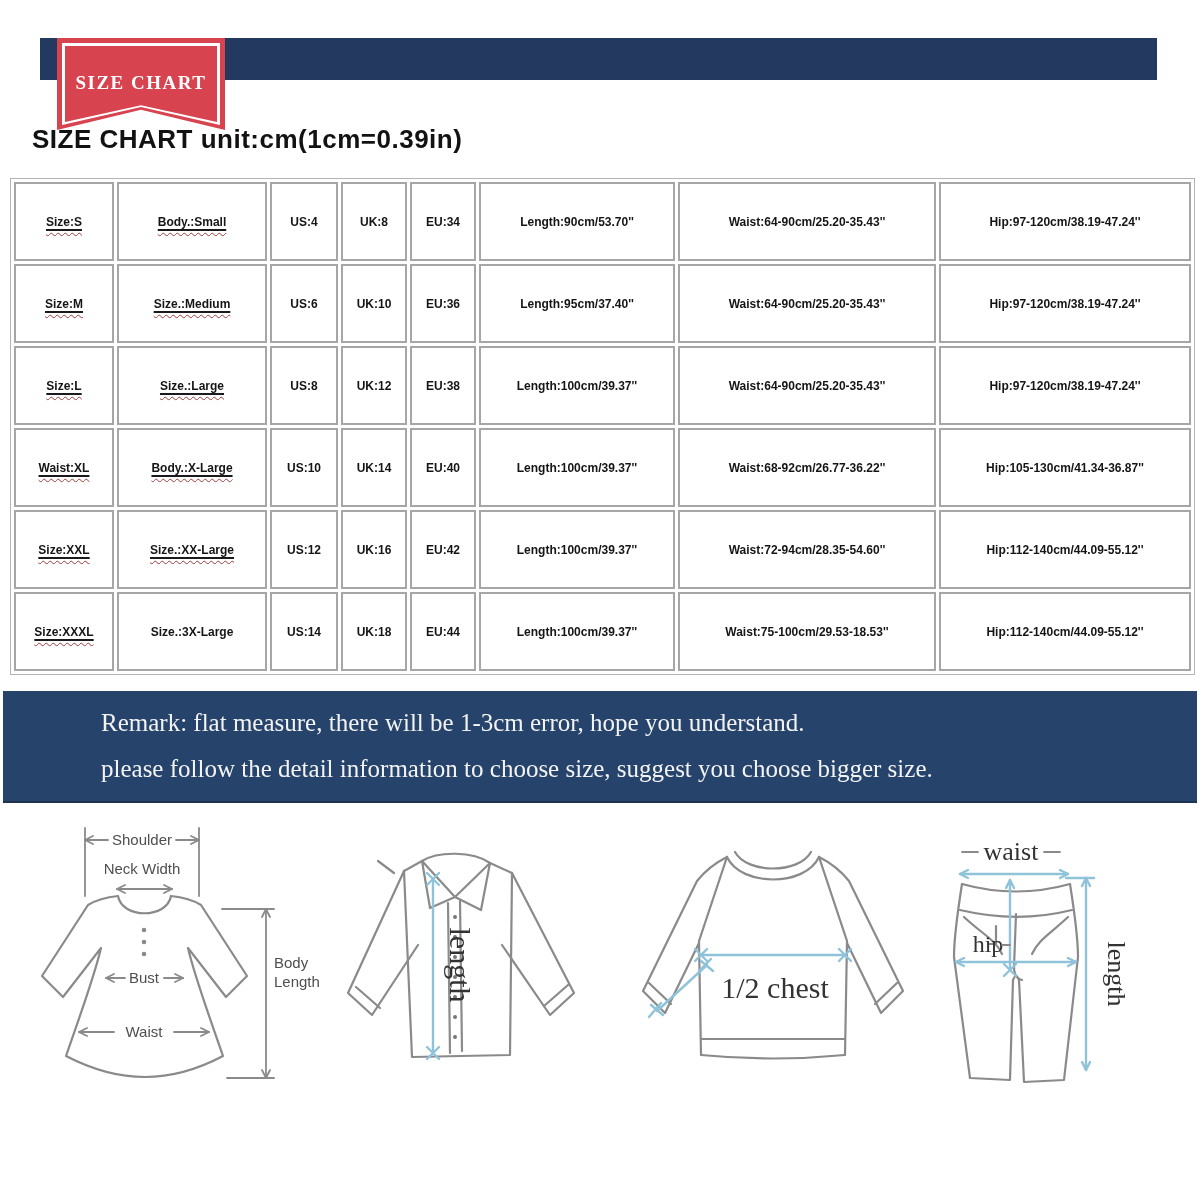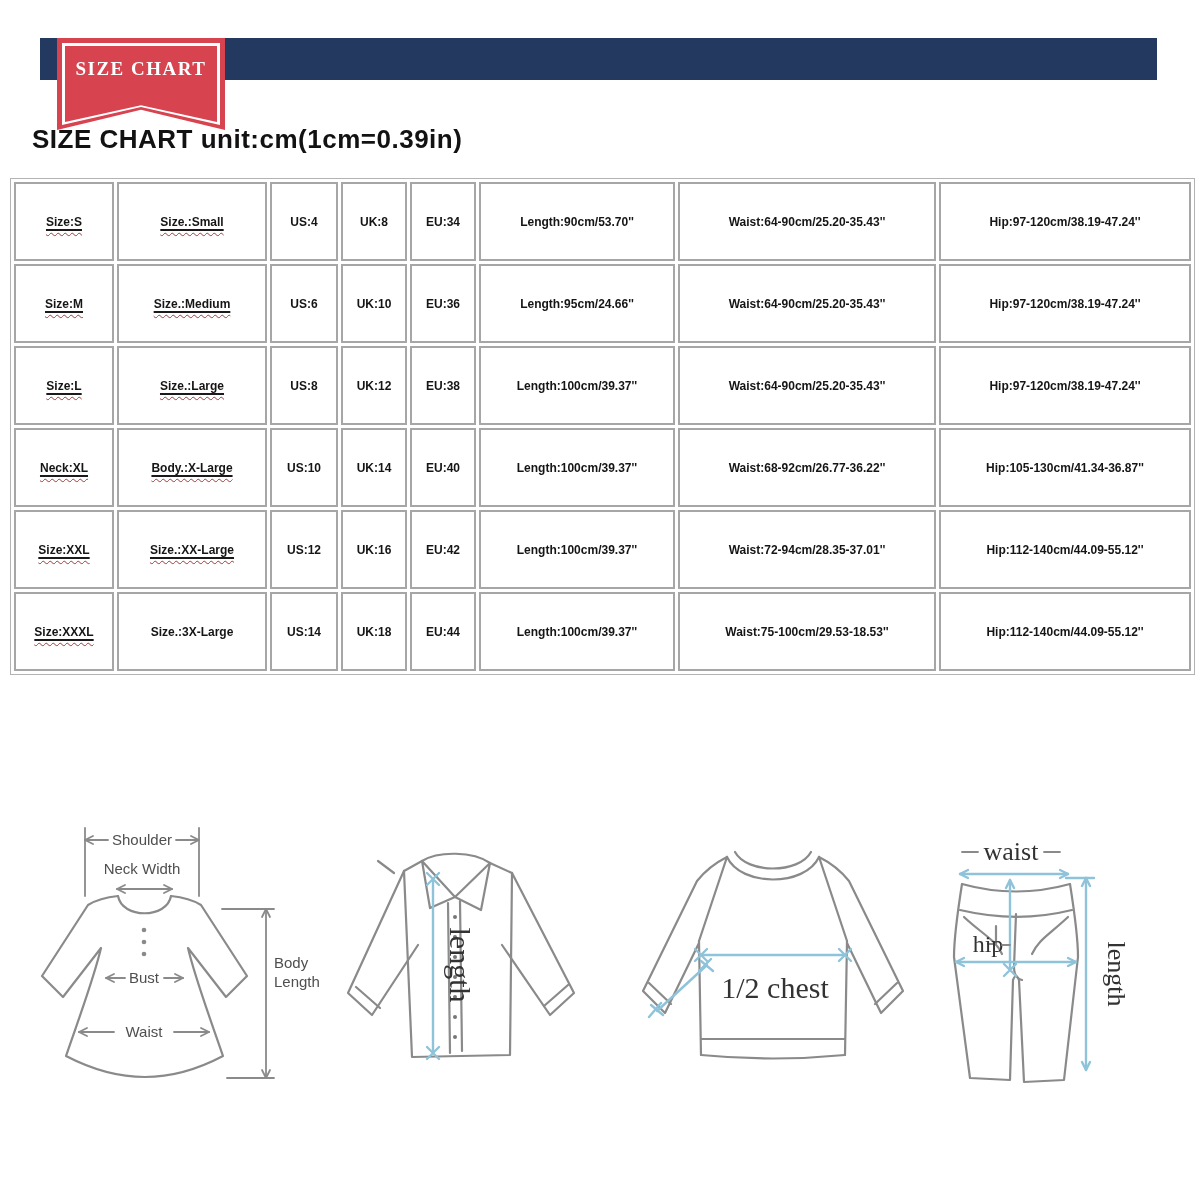--- a/index.html
+++ b/index.html
@@ -7,21 +7,21 @@
         font-family:"Liberation Sans",sans-serif;}
 
   
   .top-bar{position:absolute;left:40px;top:38px;width:1117px;height:42px;background:#23395f;}
   .ribbon{position:absolute;left:57px;top:38px;width:168px;height:92px;background:#d7434f;
           clip-path:polygon(0 0,100% 0,100% 100%,50% 78%,0 100%);z-index:3;}
   .ribbon-white{position:absolute;left:5px;top:5px;width:158px;height:82px;background:#ffffff;
           clip-path:polygon(0 0,100% 0,100% 100%,50% 78%,0 100%);}
   .ribbon-red{position:absolute;left:8px;top:8px;width:152px;height:76px;background:#d7434f;
           clip-path:polygon(0 0,100% 0,100% 100%,50% 78%,0 100%);
-          display:flex;justify-content:center;align-items:flex-start;padding-top:12px;box-sizing:border-box;}
+          display:flex;justify-content:center;align-items:flex-start;padding-top:26px;box-sizing:border-box;}
   .ribbon-label{color:#ffffff;font-family:"Liberation Serif",serif;font-weight:bold;
           font-size:19px;letter-spacing:1.5px;}
 
   
   .page-title{position:absolute;left:0;top:124px;width:100%;text-align:left;
           font-size:26px;font-weight:bold;color:#121212;letter-spacing:0.5px;padding-left:32px;}
 
   
   .size-table{position:absolute;left:10px;top:178px;border-collapse:separate;border-spacing:3px;
           table-layout:fixed;width:1183px;background:#fff;border:1px solid #b3b3b3;}
@@ -75,41 +75,41 @@
         <col style="width:258px">
         <col style="width:252px">
     </colgroup>
     <tbody>
 
         <tr>
           <td>
             <span class="u-solid"><span class="u-wavy">Size:S</span></span>
           </td>
           <td>
-            <span class="u-solid"><span class="u-wavy">Size.:Small</span></span>
+            <span class="u-solid"><span class="u-wavy">Body.:Small</span></span>
           </td>
           <td><span>US:4</span></td>
           <td><span>UK:8</span></td>
           <td><span>EU:34</span></td>
           <td><span>Length:90cm/53.70''</span></td>
           <td><span>Waist:64-90cm/25.20-35.43''</span></td>
           <td><span>Hip:97-120cm/38.19-47.24''</span></td>
         </tr>
 
         <tr>
           <td>
             <span class="u-solid"><span class="u-wavy">Size:M</span></span>
           </td>
           <td>
             <span class="u-solid"><span class="u-wavy">Size.:Medium</span></span>
           </td>
           <td><span>US:6</span></td>
           <td><span>UK:10</span></td>
           <td><span>EU:36</span></td>
-          <td><span>Length:95cm/24.66''</span></td>
+          <td><span>Length:95cm/37.40''</span></td>
           <td><span>Waist:64-90cm/25.20-35.43''</span></td>
           <td><span>Hip:97-120cm/38.19-47.24''</span></td>
         </tr>
 
         <tr>
           <td>
             <span class="u-solid"><span class="u-wavy">Size:L</span></span>
           </td>
           <td>
             <span class="u-solid"><span class="u-wavy">Size.:Large</span></span>
@@ -117,21 +117,21 @@
           <td><span>US:8</span></td>
           <td><span>UK:12</span></td>
           <td><span>EU:38</span></td>
           <td><span>Length:100cm/39.37''</span></td>
           <td><span>Waist:64-90cm/25.20-35.43''</span></td>
           <td><span>Hip:97-120cm/38.19-47.24''</span></td>
         </tr>
 
         <tr>
           <td>
-            <span class="u-solid"><span class="u-wavy">Neck:XL</span></span>
+            <span class="u-solid"><span class="u-wavy">Waist:XL</span></span>
           </td>
           <td>
             <span class="u-solid"><span class="u-wavy">Body.:X-Large</span></span>
           </td>
           <td><span>US:10</span></td>
           <td><span>UK:14</span></td>
           <td><span>EU:40</span></td>
           <td><span>Length:100cm/39.37''</span></td>
           <td><span>Waist:68-92cm/26.77-36.22''</span></td>
           <td><span>Hip:105-130cm/41.34-36.87''</span></td>
@@ -141,41 +141,45 @@
           <td>
             <span class="u-solid"><span class="u-wavy">Size:XXL</span></span>
           </td>
           <td>
             <span class="u-solid"><span class="u-wavy">Size.:XX-Large</span></span>
           </td>
           <td><span>US:12</span></td>
           <td><span>UK:16</span></td>
           <td><span>EU:42</span></td>
           <td><span>Length:100cm/39.37''</span></td>
-          <td><span>Waist:72-94cm/28.35-37.01''</span></td>
+          <td><span>Waist:72-94cm/28.35-54.60''</span></td>
           <td><span>Hip:112-140cm/44.09-55.12''</span></td>
         </tr>
 
         <tr>
           <td>
             <span class="u-solid"><span class="u-wavy">Size:XXXL</span></span>
           </td>
           <td class="plain">
             <span class="u-solid"><span class="u-wavy">Size.:3X-Large</span></span>
           </td>
           <td><span>US:14</span></td>
           <td><span>UK:18</span></td>
           <td><span>EU:44</span></td>
           <td><span>Length:100cm/39.37''</span></td>
           <td><span>Waist:75-100cm/29.53-18.53''</span></td>
           <td><span>Hip:112-140cm/44.09-55.12''</span></td>
         </tr>
       </tbody>
   </table>
 
+  <div class="remark">
+    <div class="remark-line l1">Remark: flat measure, there will be 1-3cm error, hope you understand.</div>
+    <div class="remark-line l2">please follow the detail information to choose size, suggest you choose bigger size.</div>
+  </div>
 
   <svg style="left:22px;top:816px" width="300" height="290" viewBox="0 0 300 290">
     <g class="g-thin">
       <path d="M63,12 L63,80"></path>
         <path d="M177,12 L177,80"></path>
       <path d="M63,24 L86,24"></path>
         <path d="M63,24 L71,20 M63,24 L71,28"></path>
       <path d="M154,24 L177,24"></path>
         <path d="M177,24 L169,20 M177,24 L169,28"></path>
       <path d="M95,73 L150,73"></path>

